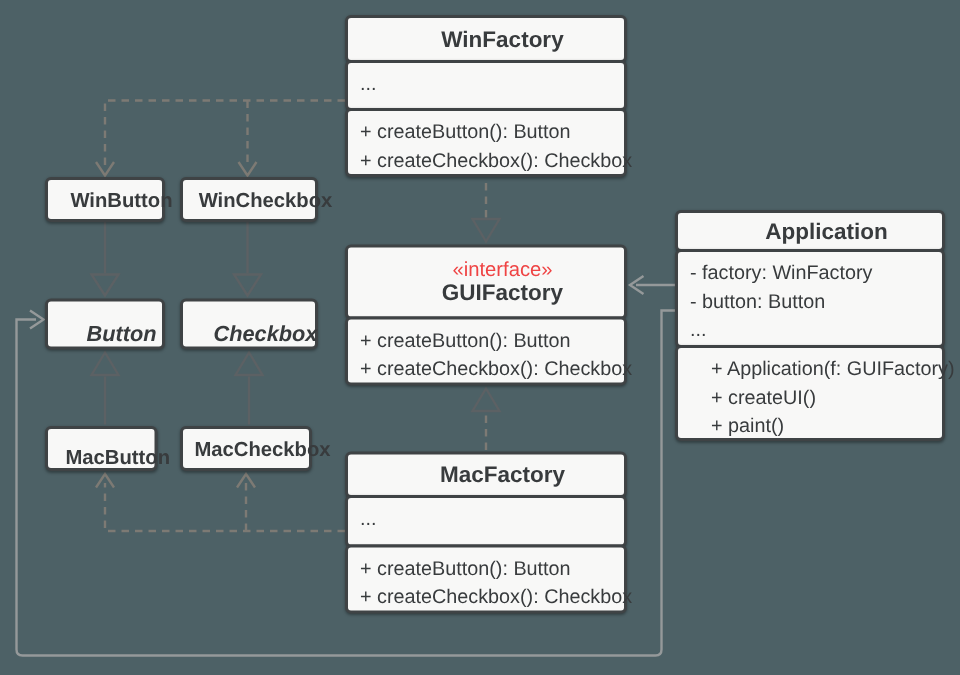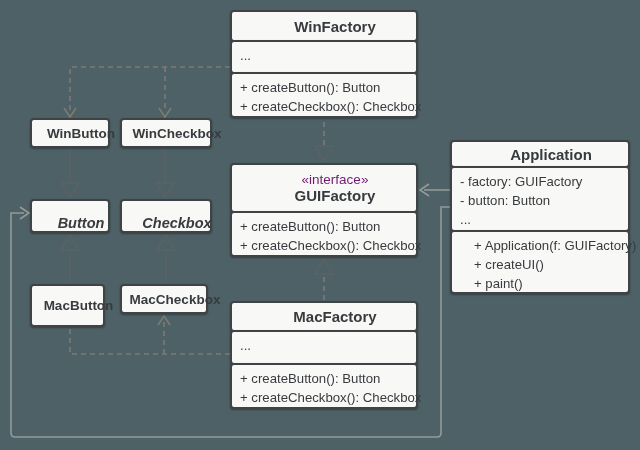--- a/index.html
+++ b/index.html
@@ -19,21 +19,21 @@
     box-shadow:0 1px 2px rgba(0,0,0,0.35);
     box-sizing:border-box;
     color:#383b3d;
     padding-left:22px;
   }
   .comp + .comp{margin-top:-2px;}
   .comp.title{
     display:flex;flex-direction:column;align-items:center;justify-content:center;
     font-weight:bold;font-size:15px;text-align:center;
   }
-  .comp.title .stereo{font-weight:normal;font-size:13.5px;color:#701a75;}
+  .comp.title .stereo{font-weight:normal;font-size:13.5px;color:#ef4444;}
   .comp.members{padding:4px 8px;font-size:13.2px;line-height:19px;}
   .comp.members div{white-space:nowrap;}
   .simple .comp{
     display:flex;align-items:center;justify-content:center;
     font-weight:bold;font-size:13.5px;
   }
   .italic .comp{font-style:italic;font-size:14.5px;align-items:flex-end;}
 </style>
 </head>
 <body>
@@ -136,21 +136,21 @@
       <div>+ createButton(): Button</div>
       <div>+ createCheckbox(): Checkbox</div>
     </div>
   </div>
 
   <div class="uml-class" style="left:450px;top:140px;width:180px;">
     <div class="comp title" style="height:28px;">
       <span>Application</span>
     </div>
     <div class="comp members" style="height:66px;">
-      <div>- factory: GUIFactory</div>
+      <div>- factory: WinFactory</div>
       <div>- button: Button</div>
       <div>...</div>
     </div>
     <div class="comp members" style="height:64px;padding-left:22px;">
       <div>+ Application(f: GUIFactory)</div>
       <div>+ createUI()</div>
       <div>+ paint()</div>
     </div>
   </div>
 
@@ -172,21 +172,21 @@
     </div>
   </div>
 
   <div class="uml-class simple italic" style="left:120px;top:199px;width:92px;">
     <div class="comp" style="height:34px;">
       <span>Checkbox</span>
     </div>
   </div>
 
   <div class="uml-class simple" style="left:30px;top:284px;width:75px;">
-    <div class="comp" style="height:43px;">
+    <div class="comp" style="height:30px;align-items:flex-end;">
       <span>MacButton</span>
     </div>
   </div>
 
   <div class="uml-class simple" style="left:120px;top:284px;width:88px;">
     <div class="comp" style="height:30px;">
       <span>MacCheckbox</span>
     </div>
   </div>
 

